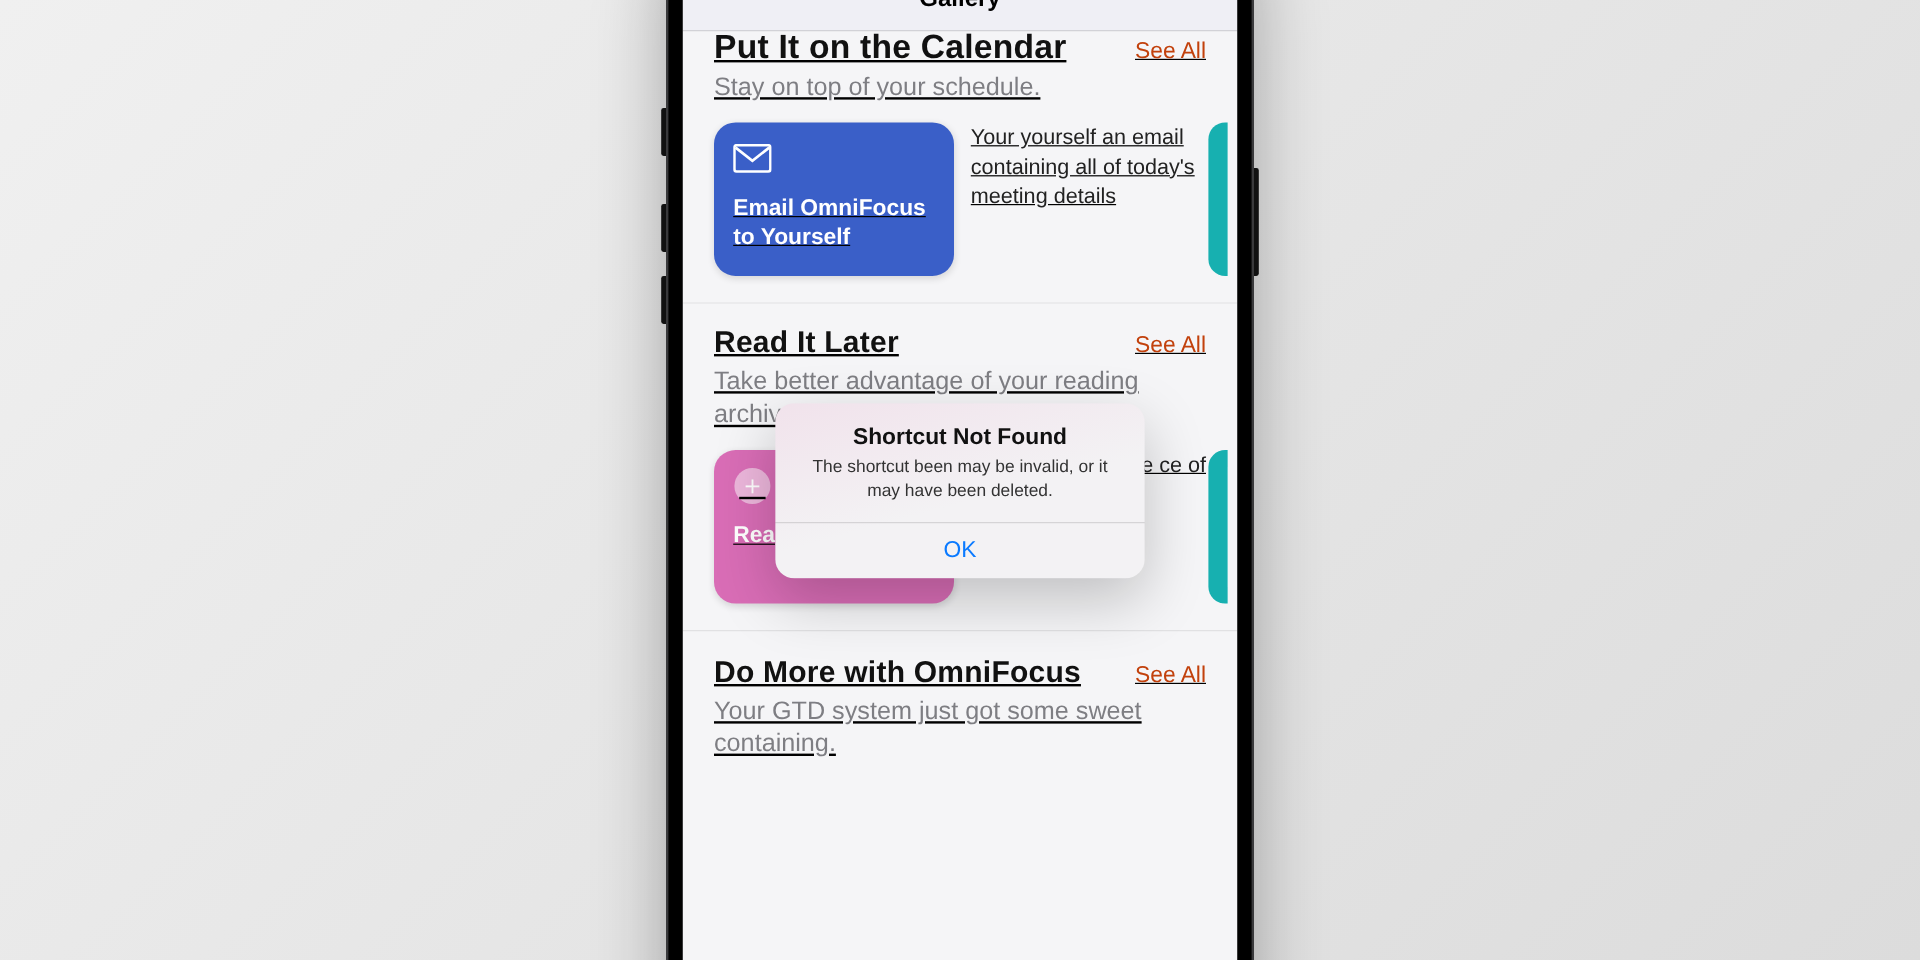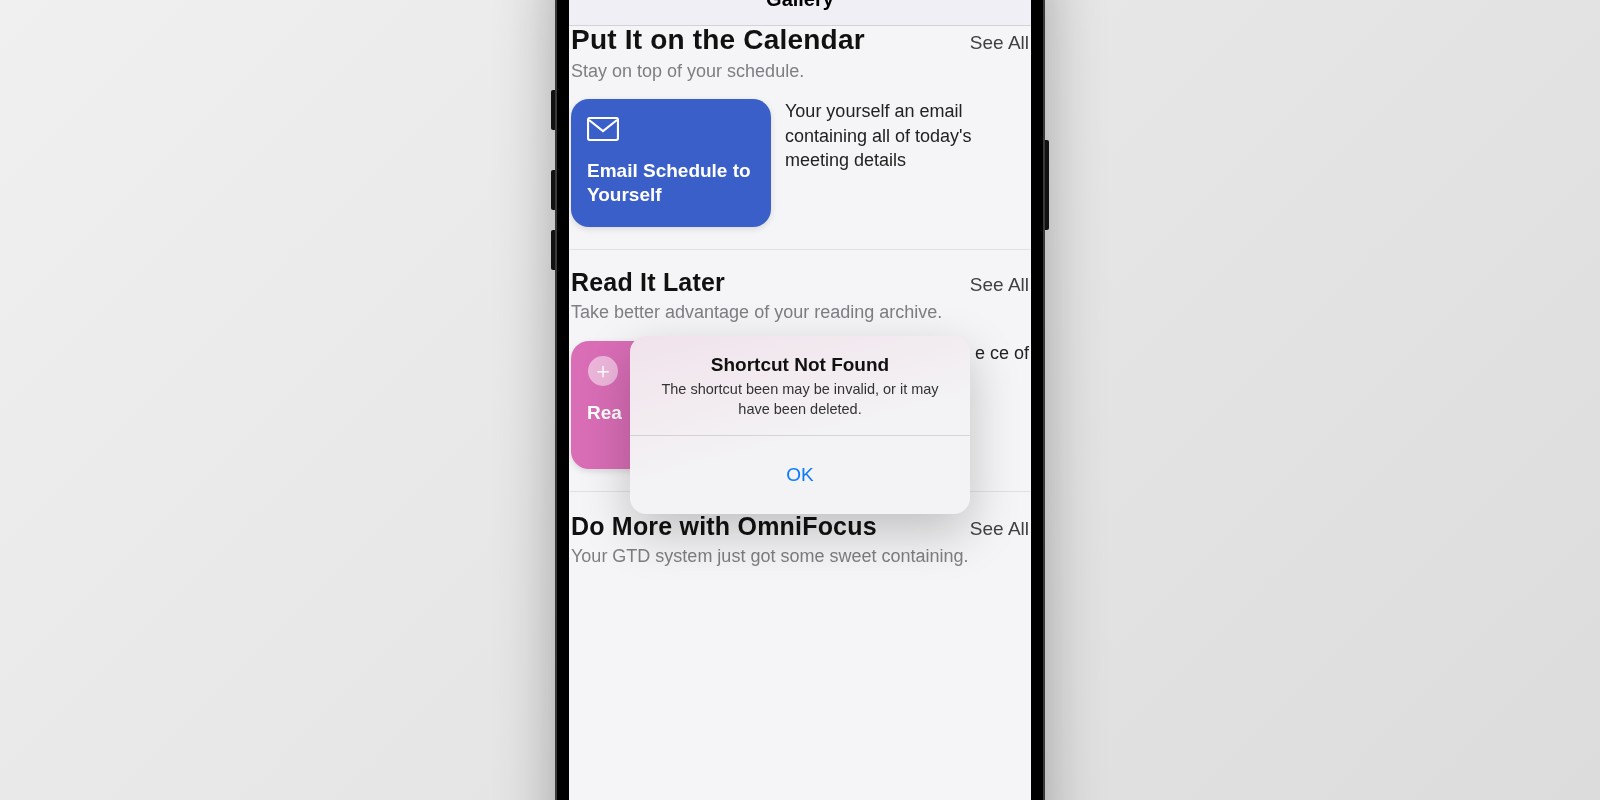--- a/index.html
+++ b/index.html
@@ -36,26 +36,26 @@
     border-bottom:1px solid rgba(0,0,0,0.12); background:rgba(239,239,244,0.92);
     z-index:30;
   }
   .nav-title { font-weight:700; font-size:20px; }
 
   
   .content {
     position:absolute; top:102px; left:0; right:0; bottom:0;
     background:#f5f5f7; overflow:hidden;
   }
-  .section { padding: 0 2px; border-bottom:1px solid rgba(0,0,0,0.08); padding-bottom:22px; margin-bottom:18px;}
+  .section { padding: 0 26px; border-bottom:1px solid rgba(0,0,0,0.08); padding-bottom:22px; margin-bottom:18px;text-decoration:underline;}
   .sect-head { display:flex; align-items:baseline; justify-content:space-between; margin-top:6px; }
   .sect-title { font-size:25px; font-weight:800; letter-spacing:.2px; color:#111; }
   .sect-title.cut { margin-top:-18px; font-size:28px; white-space:nowrap; overflow:hidden; }
-  .seeall { font-size:19px; color:#404040; }
-  .sect-sub { font-size:18px; color:#7e7e83; margin-top:4px; line-height:1.3; }
+  .seeall { font-size:19px; color:#c2410c; }
+  .sect-sub { font-size:21px; color:#7e7e83; margin-top:4px; line-height:1.3; }
 
   .row { display:flex; gap:14px; align-items:flex-start; margin-top:16px; position:relative; }
   .card {
     width:200px; height:128px; border-radius:18px; padding:14px 16px;
     display:flex; flex-direction:column; justify-content:flex-start;
     color:#fff; flex:0 0 auto;
     box-shadow: 0 2px 6px rgba(0,0,0,0.12);
   }
   .card .icon { width:32px; height:32px; display:flex; align-items:center; justify-content:center; margin-bottom:14px;}
   .card .label { font-size:19px; font-weight:600; line-height:1.25; }
@@ -67,31 +67,31 @@
 
   .blue  { background:#3a5fc8; }
   .pink  { background:#d96db6; }
   .purple{ background:#a06fd4; }
   .teal  { background:#17b0b0; }
 
   
   .dim { position:absolute; inset:0; background:rgba(255,255,255,0); z-index:60; }
   .alert {
     position:absolute; left:50%; top:412px; transform:translateX(-50%);
-    width:340px; background:#f3f2f4;
+    width:308px; background:#f3f2f4;
     border-radius:16px; z-index:70; overflow:hidden;
     box-shadow: 0 18px 50px rgba(0,0,0,0.22);
     background-image: linear-gradient(165deg, rgba(235,180,210,0.25), rgba(243,242,244,0) 55%);
   }
   .alert-body { padding:18px 18px 16px; text-align:center; }
   .alert-title { font-size:19px; font-weight:700; color:#111; margin-bottom:4px;}
   .alert-msg { font-size:14.5px; color:#333; line-height:1.35; }
   .alert-btn {
     border-top:1px solid rgba(0,0,0,0.12);
-    text-align:center; padding:28px 0; font-size:19px; color:#0a7aff; font-weight:500;
+    text-align:center; padding:12px 0; font-size:19px; color:#0a7aff; font-weight:500;
   }
 
   
   svg { display:block; }
 
   
   .plus-circle {
     width:30px; height:30px; border-radius:50%;
     background:rgba(255,255,255,0.5);
     display:flex; align-items:center; justify-content:center;
@@ -117,21 +117,21 @@
         </div>
         <div class="sect-sub">Stay on top of your schedule.</div>
         <div class="row">
           <div class="card blue">
             <span class="icon">
               <svg width="32" height="24" viewBox="0 0 32 24">
                   <rect x="1" y="1" width="30" height="22" rx="2" fill="none" stroke="#fff" stroke-width="2.2"></rect>
                   <path d="M2 3 L16 14 L30 3" fill="none" stroke="#fff" stroke-width="2.2"></path>
                 </svg>
             </span>
-            <span class="label">Email Schedule to Yourself</span>
+            <span class="label">Email OmniFocus to Yourself</span>
           </div>
           <div class="card-desc">Your yourself an email containing all of today's meeting details</div>
           <div class="peek teal"></div>
         </div>
       </div>
 
       <div class="section">
         <div class="sect-head">
           <div class="sect-title">Read It Later</div>
           <div class="seeall">See All</div>

